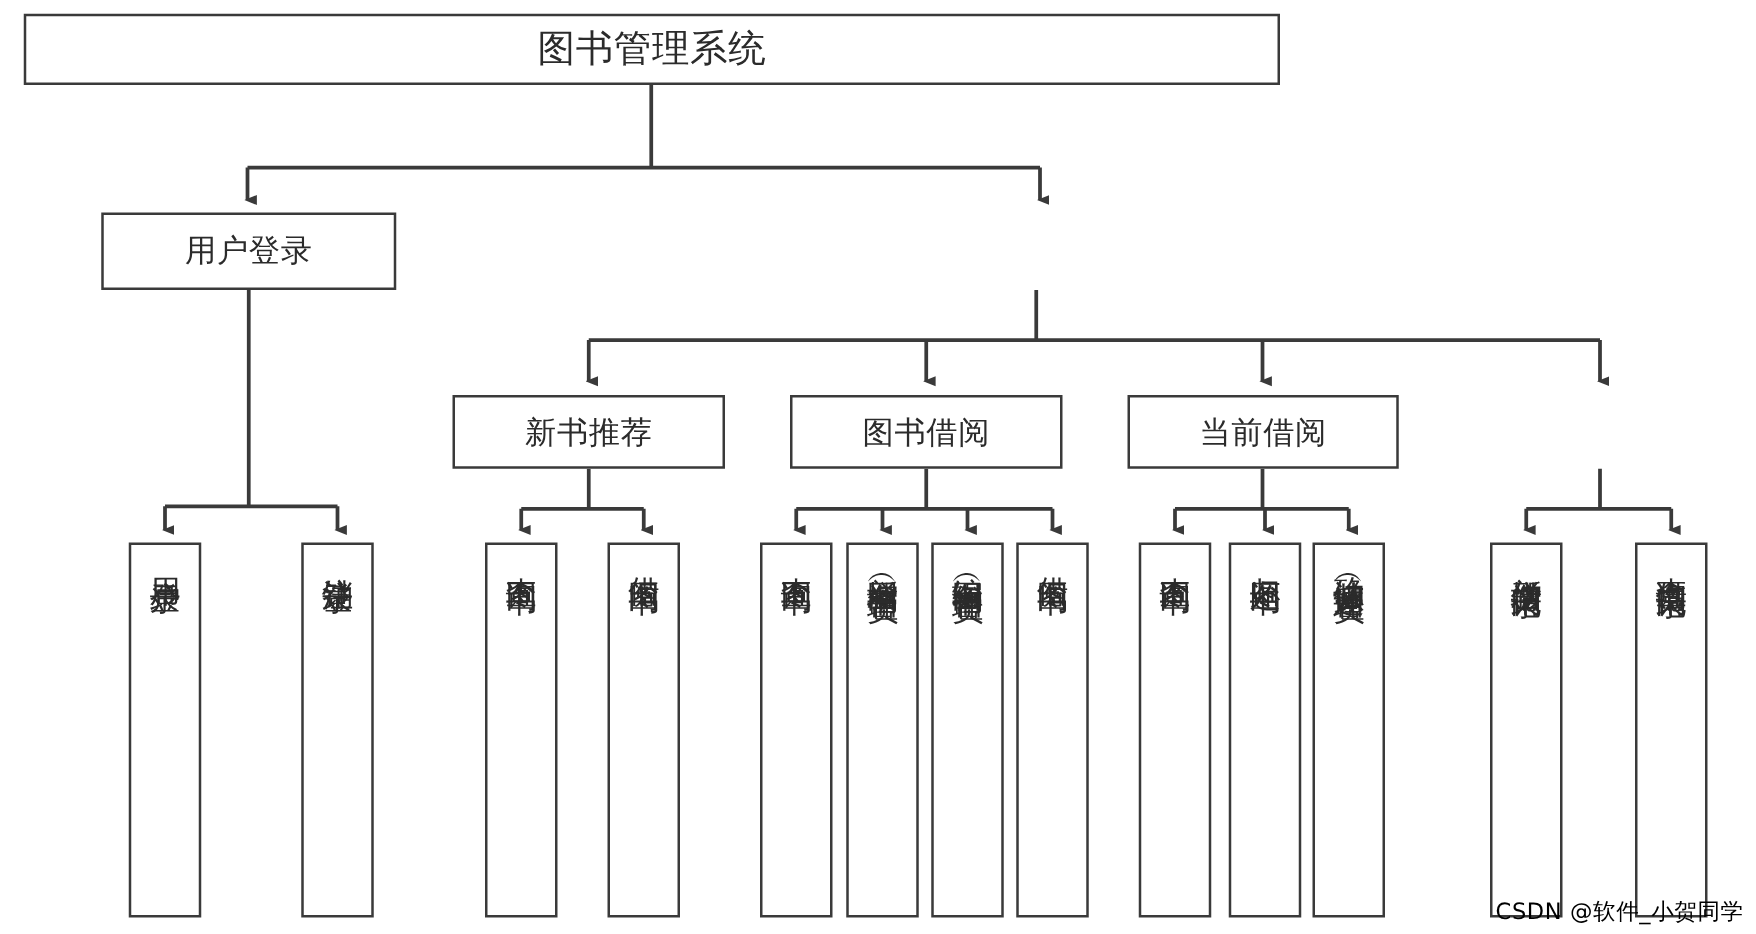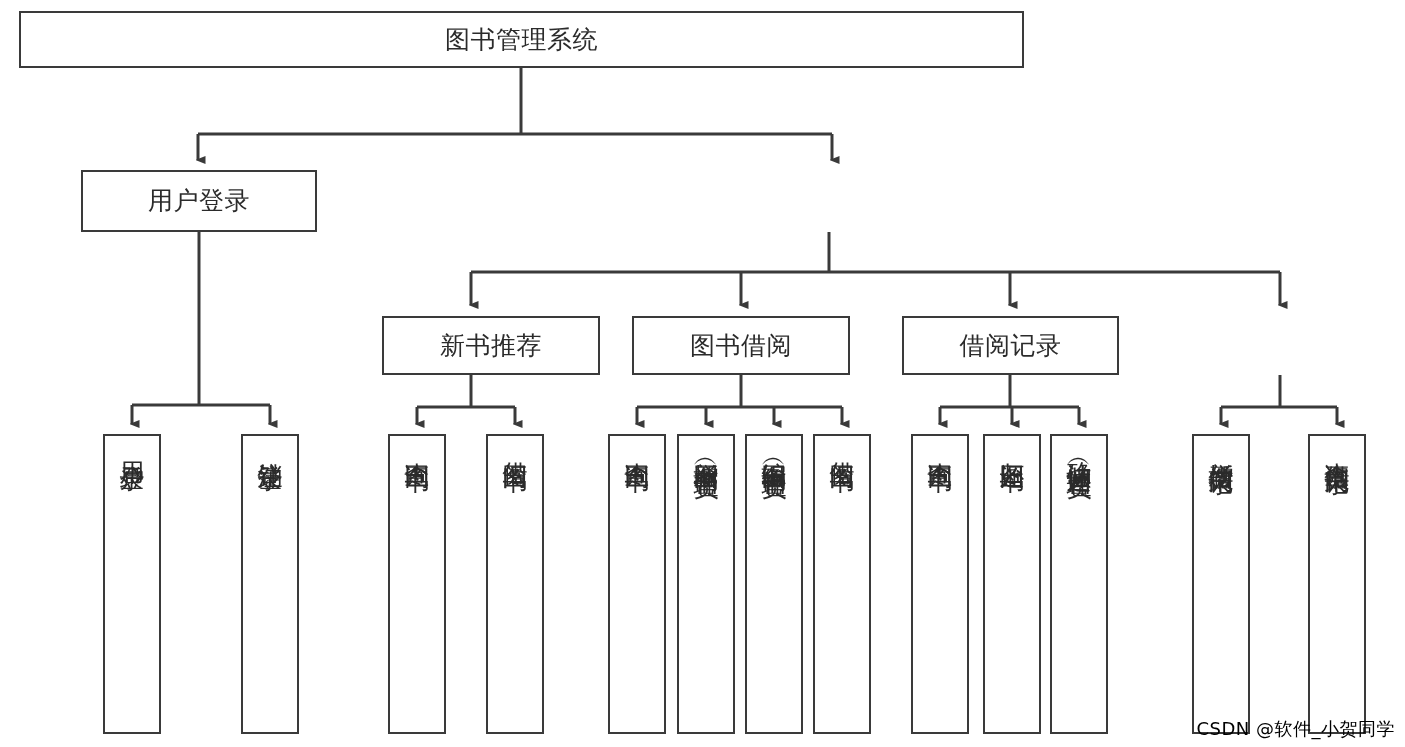--- a/index.html
+++ b/index.html
@@ -41,21 +41,21 @@
     text-align: center;
     line-height: 1.26;
     letter-spacing: 0.5px;
     white-space: nowrap;
   }
   
   .node.h .node-label {
     writing-mode: horizontal-tb;
     font-size: 25px;
   }
-  .node.root .node-label { font-size: 25px; }
+  .node.root .node-label { font-size: 30px; }
   
   .node.v {
     align-items: flex-start;
     justify-content: center;
     padding-top: 6px;
   }
   .node.v .node-label {
     writing-mode: vertical-rl;
     text-orientation: upright;
     font-size: 25px;
@@ -129,28 +129,28 @@
   </svg>
 
   <div class="node h root" style="left:19px; top:11px; width:1005px; height:57px;">
     <span class="node-label">图书管理系统</span>
   </div>
 
   <div class="node h" style="left:81px; top:170px; width:236px; height:62px;">
     <span class="node-label">用户登录</span>
   </div>
 
-  <div class="node h" style="left:362px; top:316px; width:218px; height:59px;margin-left:20px;">
+  <div class="node h" style="left:362px; top:316px; width:218px; height:59px;">
     <span class="node-label">新书推荐</span>
   </div>
   <div class="node h" style="left:632px; top:316px; width:218px; height:59px;">
     <span class="node-label">图书借阅</span>
   </div>
   <div class="node h" style="left:902px; top:316px; width:217px; height:59px;">
-    <span class="node-label">借阅记录</span>
+    <span class="node-label">当前借阅</span>
   </div>
 
   <div class="node v" style="left:103px; top:434px; width:58px; height:300px;">
     <span class="node-label">用户登录</span>
   </div>
   <div class="node v" style="left:241px; top:434px; width:58px; height:300px;">
     <span class="node-label">注销登录</span>
   </div>
 
   <div class="node v" style="left:388px; top:434px; width:58px; height:300px;">

